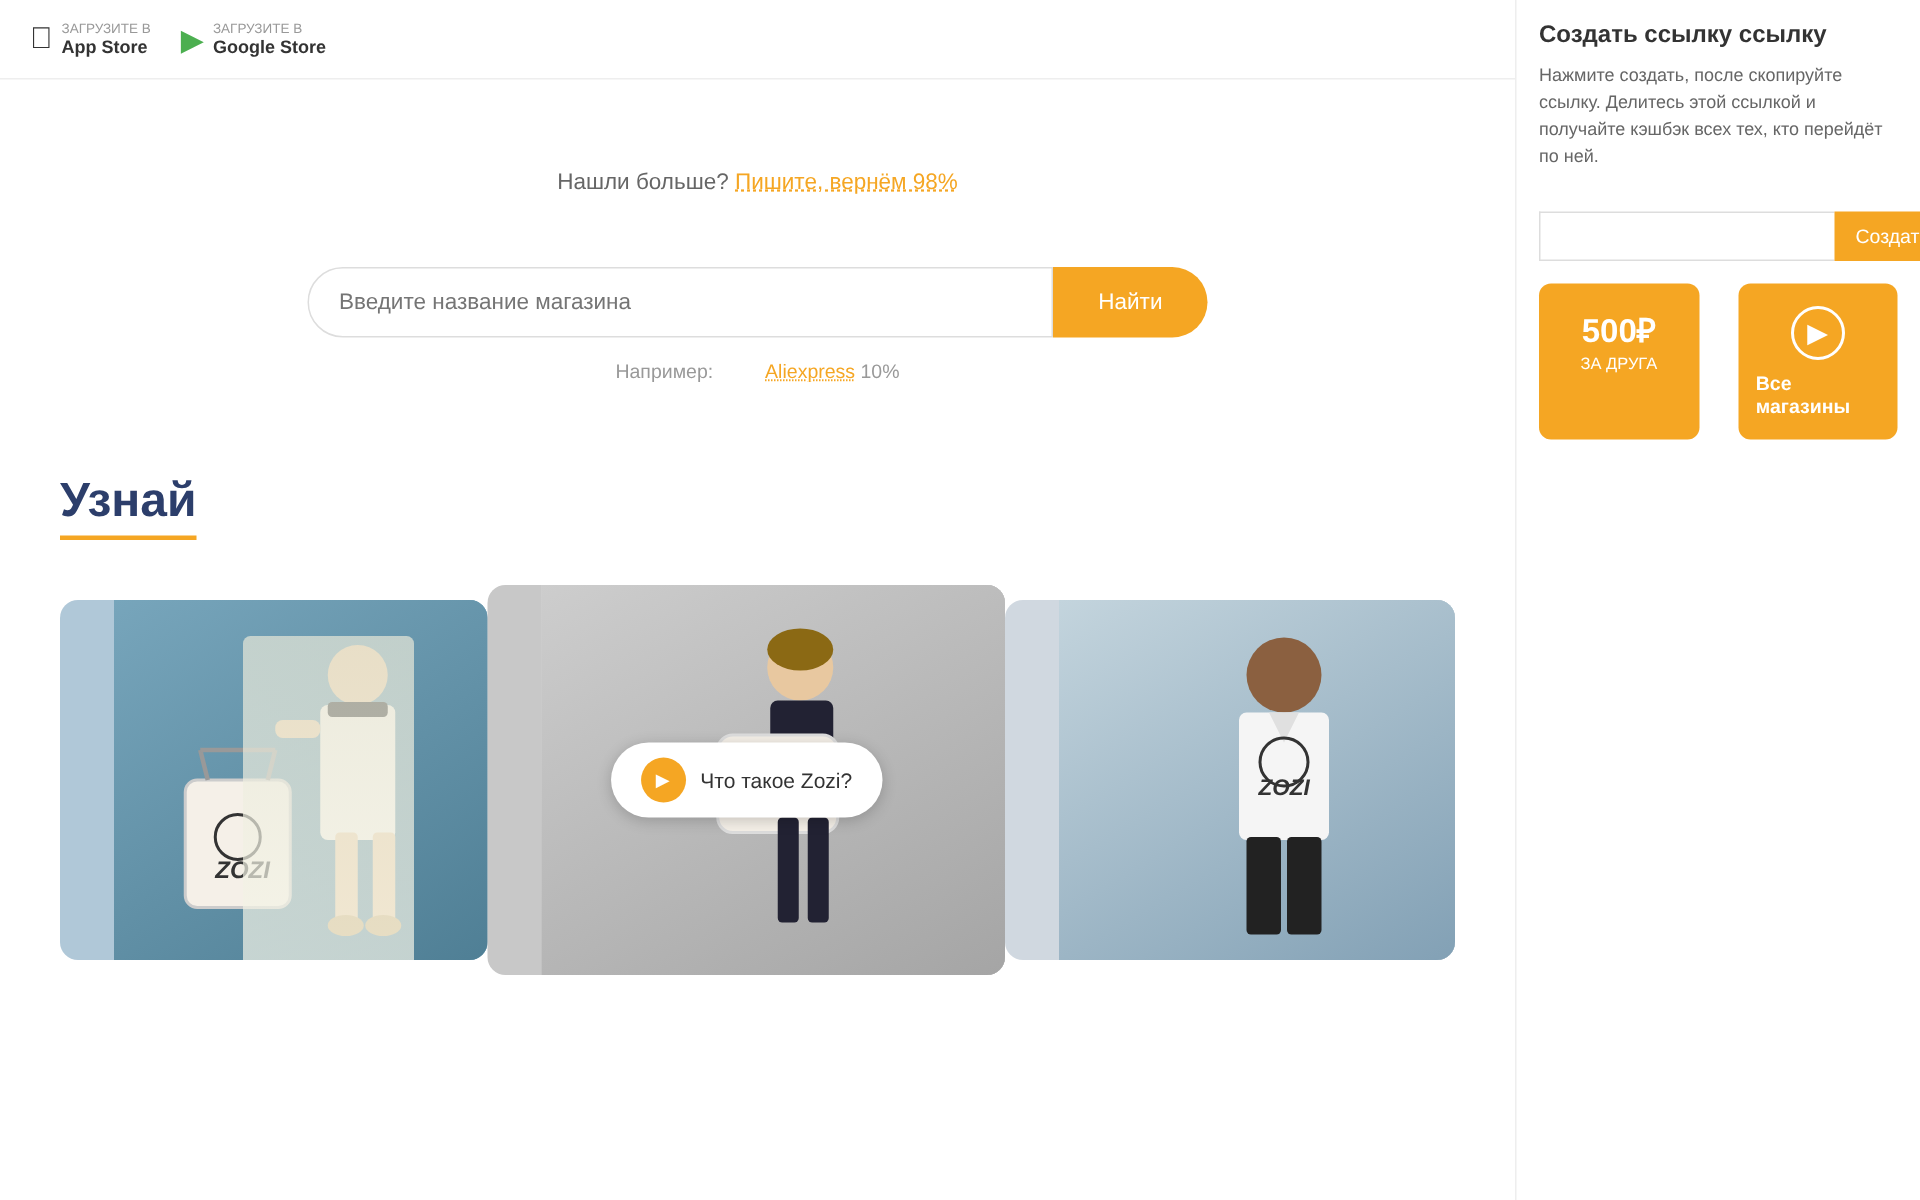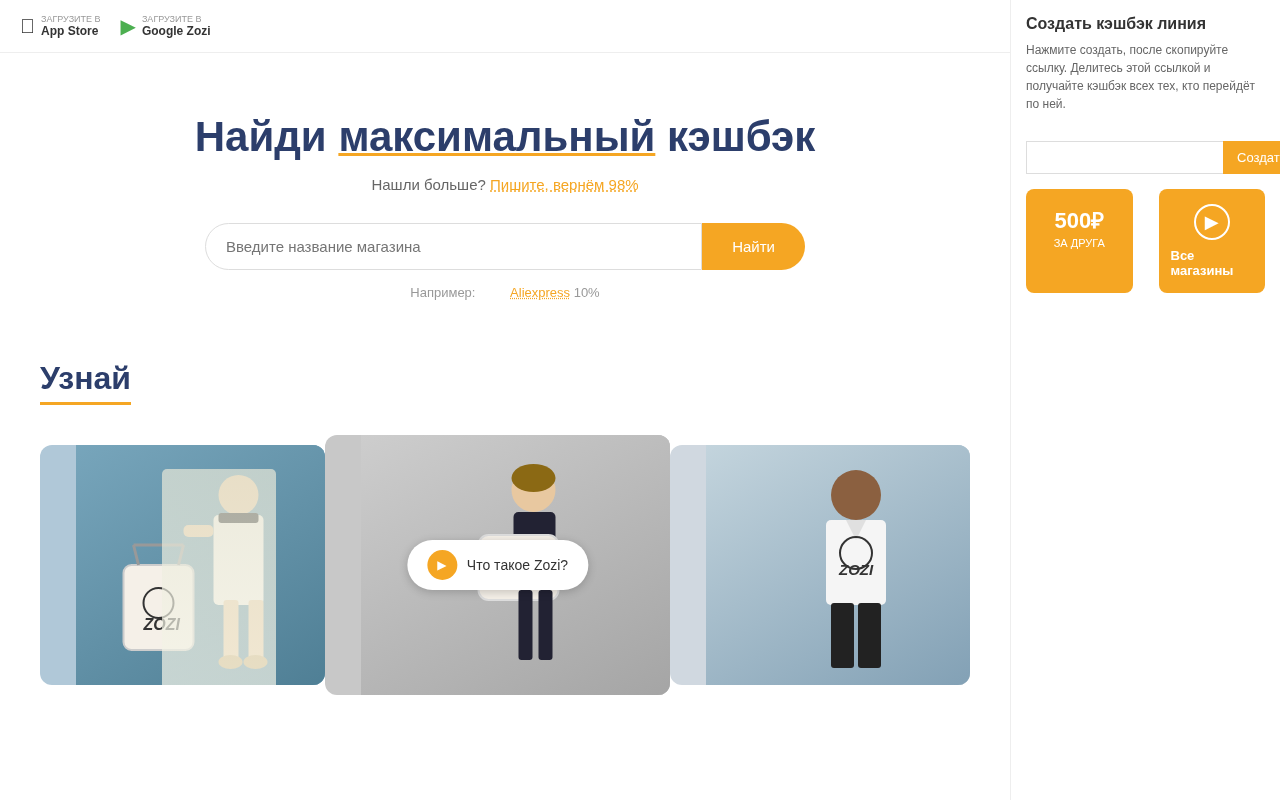--- a/index.html
+++ b/index.html
@@ -168,21 +168,21 @@
     }
     .hero-title .underlined {
       color: #2c3e6b;
       text-decoration: underline;
       text-decoration-color: #f5a623;
       text-decoration-thickness: 3px;
     }
     .hero-subtitle {
       font-size: 15px;
       color: #666;
-      margin-bottom: 30px;
+      margin-bottom: 48px;
     }
     .hero-subtitle a {
       color: #f5a623;
       text-decoration: underline dotted;
       text-decoration-color: #f5a623;
     }
     .search-bar {
       display: flex;
       max-width: 600px;
       margin: 0 auto 15px;
@@ -351,53 +351,50 @@
       <span class="app-icon"></span>
       <div>
         <div class="btn-text-small">ЗАГРУЗИТЕ В</div>
         <div class="btn-text-large">App Store</div>
       </div>
     </a>
     <a class="app-store-btn" href="#">
       <span class="app-icon" style="color:#4caf50;">▶</span>
       <div>
         <div class="btn-text-small">ЗАГРУЗИТЕ В</div>
-        <div class="btn-text-large">Google Zozi</div>
+        <div class="btn-text-large">Google Store</div>
       </div>
     </a>
   </div>
 
   <button class="cashback-activated-btn">КЭШБЭК АКТИВИРОВАН</button>
 </div>
 
 <div class="right-panel">
-  <div class="cashback-link-title">Создать кэшбэк линия</div>
+  <div class="cashback-link-title">Создать ссылку ссылку</div>
   <div class="cashback-link-desc">Нажмите создать, после скопируйте ссылку. Делитесь этой ссылкой и получайте кэшбэк всех тех, кто перейдёт по ней.</div>
   <div class="cashback-link-form">
     <input class="cashback-link-input" type="text" placeholder="" style="">
     <button class="cashback-link-create-btn">Создать</button>
   </div>
   <div class="promo-cards">
     <div class="promo-card-friend">
       <div class="amount">500₽</div>
       <div class="label">ЗА ДРУГА</div>
     </div>
     <div class="promo-card-stores">
       <div class="arrow-circle">▶</div>
       <div class="label">Все магазины</div>
     </div>
   </div>
 </div>
 
 <div class="main-content">
 
   <div class="hero-section">
-    <h1 class="hero-title">
-      <span>Найди </span><span class="underlined">максимальный</span><span> кэшбэк</span>
-    </h1>
     <p class="hero-subtitle">
       <span>Нашли больше? </span><a href="#">Пишите, вернём 98%</a>
     </p>
     <div class="search-bar">
       <input class="search-input" type="text" placeholder="Введите название магазина" style="">
       <button class="search-btn">Найти</button>
     </div>
     <p class="search-example">
       <span>Например: </span><a href="#">Aliexpress</a><span class="percent"> 10%</span>
     </p>

